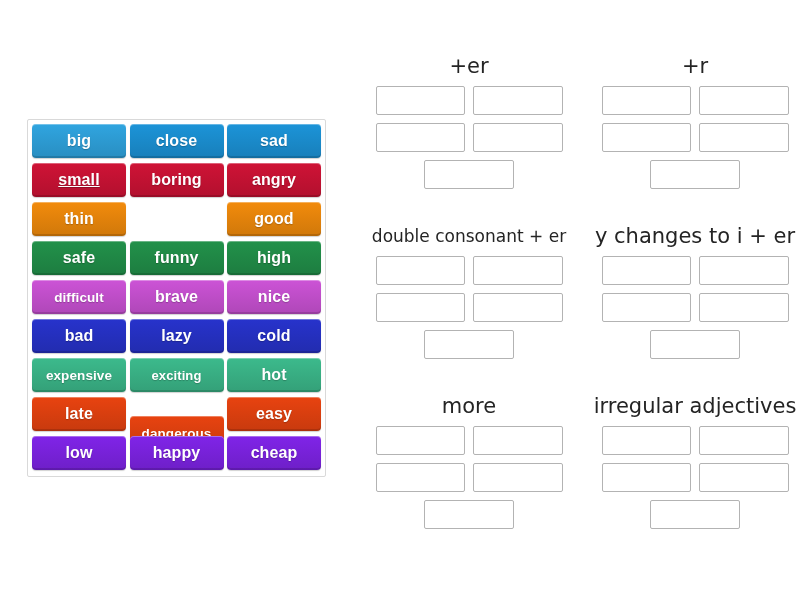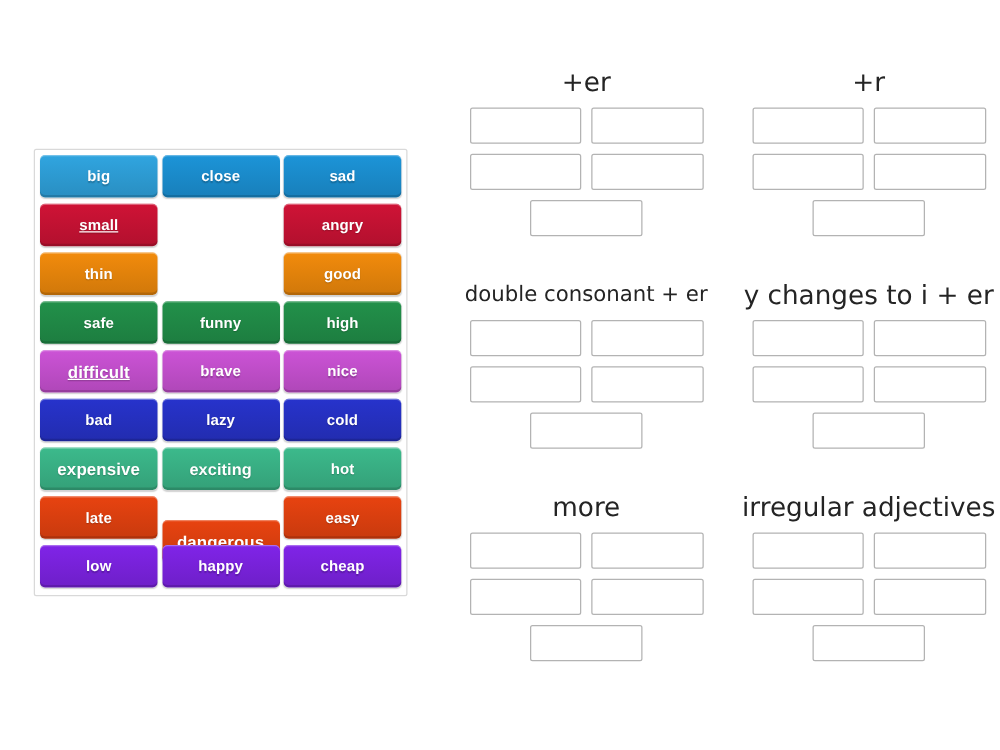--- a/index.html
+++ b/index.html
@@ -45,21 +45,21 @@
   .tile {
     width: 94px;
     height: 34px;
     box-sizing: border-box;
     border-radius: 4px;
     display: flex;
     align-items: center;
     justify-content: center;
     color: #ffffff;
     font-weight: bold;
-    font-size: 12px;
+    font-size: 16px;
     letter-spacing: 0.1px;
     text-shadow: 0 1px 1px rgba(0,0,0,0.22);
     box-shadow: inset 0 1px 0 rgba(255,255,255,0.33),
                 inset 0 -2px 0 rgba(0,0,0,0.14),
                 0 1px 1px rgba(0,0,0,0.18);
     user-select: none;
     overflow: hidden;
     white-space: nowrap;
   }
   .tile.long { font-size: 13px; }
@@ -118,33 +118,34 @@
 <body>
 
 <div id="word-bank">
     <div class="bank-row">
       <div class="tile" style="background: linear-gradient(rgb(48, 165, 224) 0%, rgb(41, 142, 193) 100%);">big</div>
       <div class="tile" style="background: linear-gradient(rgb(28, 148, 216) 0%, rgb(24, 127, 186) 100%);">close</div>
       <div class="tile" style="background: linear-gradient(rgb(28, 148, 216) 0%, rgb(24, 127, 186) 100%);">sad</div>
     </div>
     <div class="bank-row">
       <div class="tile" style="background: linear-gradient(rgb(207, 19, 54) 0%, rgb(178, 16, 46) 100%); text-decoration: underline;">small</div>
+      <div class="tile" style="background: linear-gradient(rgb(207, 19, 54) 0%, rgb(178, 16, 46) 100%);">boring</div>
       <div class="tile" style="background: linear-gradient(rgb(207, 19, 54) 0%, rgb(178, 16, 46) 100%);">angry</div>
     </div>
     <div class="bank-row">
       <div class="tile" style="background: linear-gradient(rgb(242, 139, 12) 0%, rgb(208, 120, 10) 100%);">thin</div>
       <div class="tile" style="background: linear-gradient(rgb(242, 139, 12) 0%, rgb(208, 120, 10) 100%);">good</div>
     </div>
     <div class="bank-row">
       <div class="tile" style="background: linear-gradient(rgb(34, 145, 74) 0%, rgb(29, 125, 64) 100%);">safe</div>
       <div class="tile" style="background: linear-gradient(rgb(34, 145, 74) 0%, rgb(29, 125, 64) 100%);">funny</div>
       <div class="tile" style="background: linear-gradient(rgb(34, 145, 74) 0%, rgb(29, 125, 64) 100%);">high</div>
     </div>
     <div class="bank-row">
-      <div class="tile xlong" style="background: linear-gradient(rgb(204, 83, 214) 0%, rgb(175, 71, 184) 100%); text-decoration: underline;">difficult</div>
+      <div class="tile xlong" style="background: linear-gradient(rgb(204, 83, 214) 0%, rgb(175, 71, 184) 100%);">difficult</div>
       <div class="tile" style="background: linear-gradient(rgb(204, 83, 214) 0%, rgb(175, 71, 184) 100%);">brave</div>
       <div class="tile" style="background: linear-gradient(rgb(204, 83, 214) 0%, rgb(175, 71, 184) 100%);">nice</div>
     </div>
     <div class="bank-row">
       <div class="tile" style="background: linear-gradient(rgb(39, 51, 204) 0%, rgb(34, 44, 175) 100%);">bad</div>
       <div class="tile" style="background: linear-gradient(rgb(39, 51, 204) 0%, rgb(34, 44, 175) 100%);">lazy</div>
       <div class="tile" style="background: linear-gradient(rgb(39, 51, 204) 0%, rgb(34, 44, 175) 100%);">cold</div>
     </div>
     <div class="bank-row">
       <div class="tile xlong" style="background: linear-gradient(rgb(60, 186, 140) 0%, rgb(52, 160, 120) 100%);">expensive</div>

